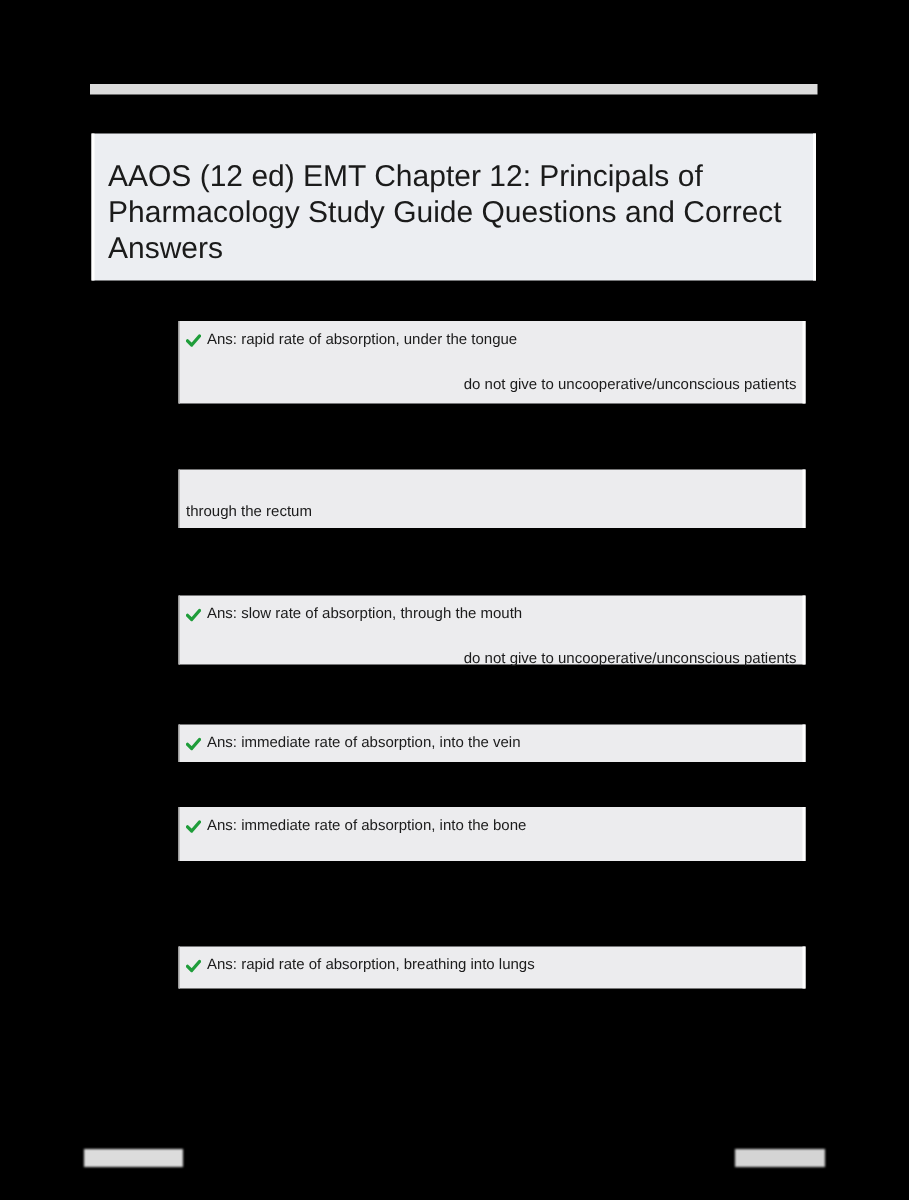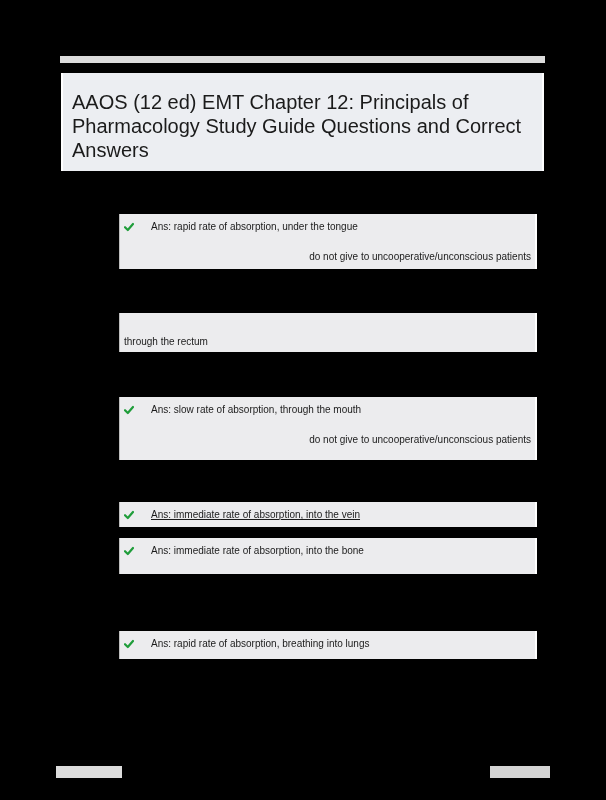--- a/index.html
+++ b/index.html
@@ -18,21 +18,21 @@
       position: absolute;
       left: 60px;
       top: 56px;
       width: 485px;
       height: 7px;
       background: #dcdcdc;
     }
     .title-box {
       position: absolute;
       left: 61px;
-      top: 73px;
+      top: 89px;
       width: 483px;
       height: 98px;
       background: #eceef2;
       border-left: 2px solid #ffffff;
       border-right: 2px solid #ffffff;
       box-sizing: border-box;
       padding: 17px 8px 15px 9px;
     }
     .title-text {
       margin: 0;
@@ -51,21 +51,20 @@
       box-sizing: border-box;
       padding: 6px 4px 0 4px;
       font-size: 10px;
       color: #1b1b1b;
       line-height: 13px;
     }
     .ans-line {
       display: flex;
       align-items: center;
       white-space: nowrap;
-      gap: 13px;
     }
     .check {
       display: inline-block;
       width: 10px;
       height: 10px;
       margin-right: 4px;
       flex: 0 0 auto;
     }
     .extra {
       white-space: nowrap;
@@ -104,31 +103,31 @@
       </svg>
     <span>Ans: rapid rate of absorption, under the tongue</span>
   </div>
   <div class="extra gap">do not give to uncooperative/unconscious patients</div>
 </div>
 
 <div class="ans-box" style="top:313px;height:39px;">
   <div class="extra" style="margin-top:16px;">through the rectum</div>
 </div>
 
-<div class="ans-box" style="top:397px;height:63px;">
+<div class="ans-box" style="top:397px;height:46px;">
   <div class="ans-line">
     <svg class="check" viewBox="0 0 10 10">
         <path d="M1 5.2 L3.8 8 L9 2" stroke="#1f9d3a" stroke-width="2.2" fill="none" stroke-linecap="round" stroke-linejoin="round"></path>
       </svg>
     <span>Ans: slow rate of absorption, through the mouth</span>
   </div>
   <div class="extra gap">do not give to uncooperative/unconscious patients</div>
 </div>
 
-<div class="ans-box" style="top:502px;height:25px;text-decoration:underline;">
+<div class="ans-box" style="top:483px;height:25px;">
   <div class="ans-line">
     <svg class="check" viewBox="0 0 10 10">
         <path d="M1 5.2 L3.8 8 L9 2" stroke="#1f9d3a" stroke-width="2.2" fill="none" stroke-linecap="round" stroke-linejoin="round"></path>
       </svg>
     <span>Ans: immediate rate of absorption, into the vein</span>
   </div>
 </div>
 
 <div class="ans-box" style="top:538px;height:36px;">
   <div class="ans-line">

